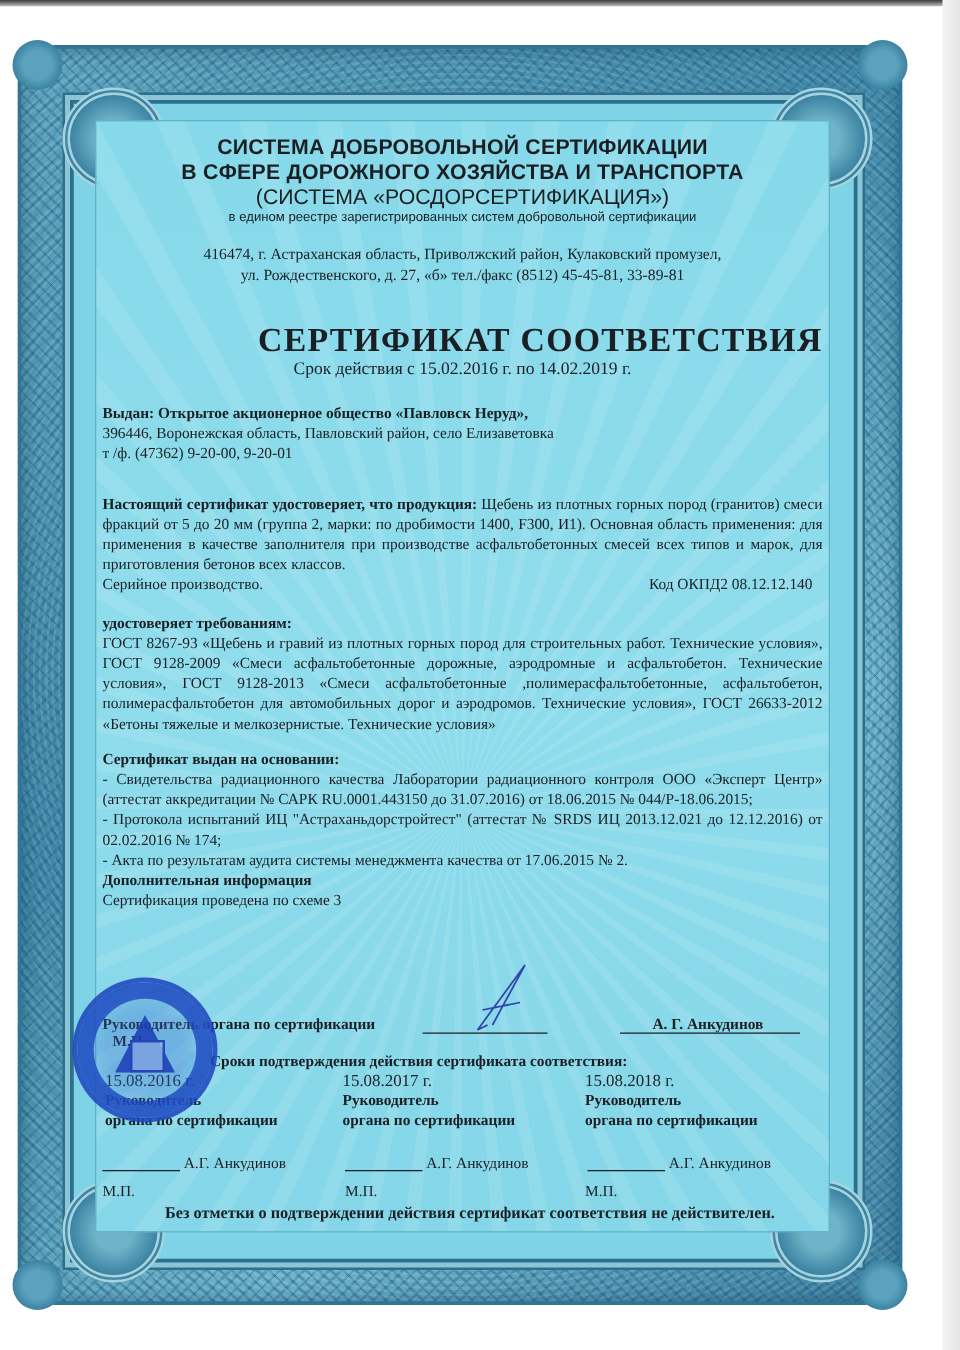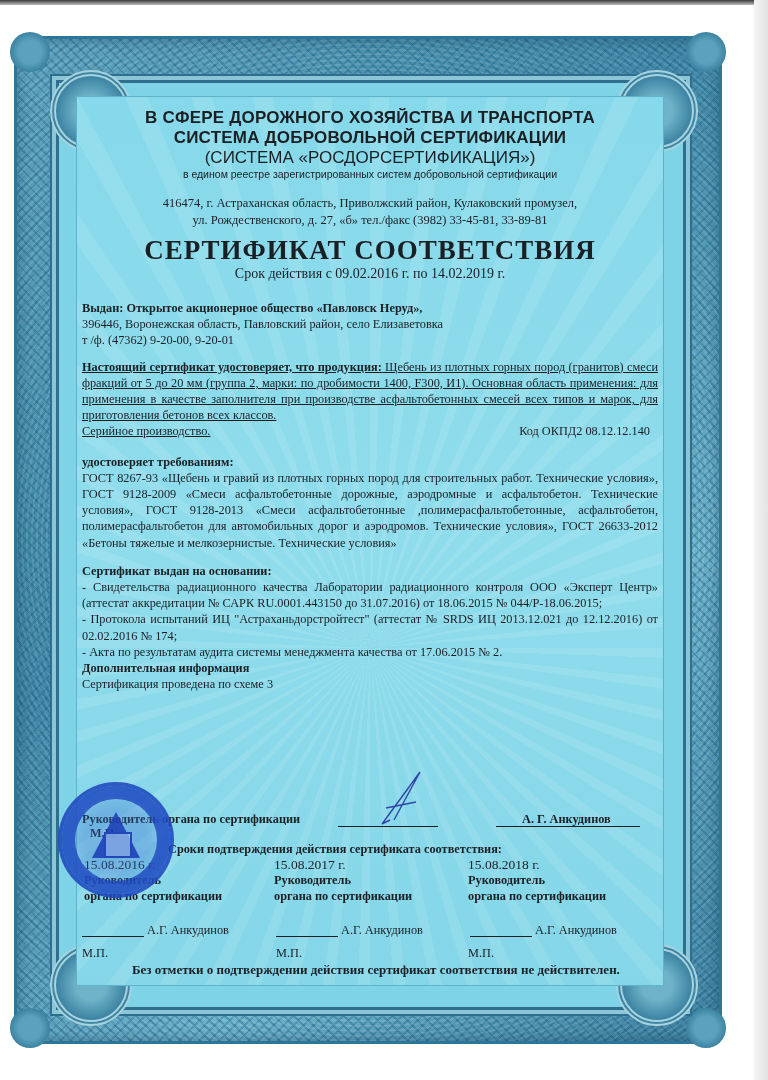--- a/index.html
+++ b/index.html
@@ -46,28 +46,28 @@
     .content { position: absolute; left: 82px; top: 108px; width: 576px; }
     .sans { font-family: "Liberation Sans", sans-serif; }
     .center { text-align: center; }
 
     .h-sys { font-size: 17px; font-weight: bold; line-height: 20px; letter-spacing: 0.2px; }
     .h-sys2 { font-size: 17px; line-height: 20px; }
     .reg-sys { font-size: 11px; line-height: 13px; letter-spacing: 0.5px; }
     .reestr { font-size: 10.5px; line-height: 13px; }
 
     .organ { font-size: 12.5px; line-height: 17px; margin-top: 14px; }
-    .title { font-size: 27px; font-weight: bold; letter-spacing: 1px; margin-top: 6px; line-height: 30px; }
+    .title { font-size: 27px; font-weight: bold; letter-spacing: 1px; margin-top: 28px; line-height: 30px; text-align: right; }
     .reg-cert { font-size: 15.5px; line-height: 18px; }
     .validity { font-size: 14px; line-height: 17px; }
 
     .block { font-size: 12.3px; line-height: 16.2px; text-align: justify; }
     .b { font-weight: bold; }
     .issued { margin-top: 18px; }
-    .product { margin-top: 10px; text-decoration: underline; }
+    .product { margin-top: 24px; }
     .okpd { float: right; margin-right: 8px; }
     .req { margin-top: 14px; }
     .basis { margin-top: 12px; }
     .addl { margin-top: 0; }
 
     .sign-line { position: absolute; border-bottom: 1.5px solid #1a1f24; height: 0; }
     .abs { position: absolute; font-size: 12.3px; line-height: 15px; white-space: nowrap; }
 
     .stamp {
       position: absolute; left: 58px; top: 782px; width: 108px; height: 108px; border-radius: 50%;
@@ -96,33 +96,33 @@
 <div class="scallop" style="left:686px;top:1008px"></div>
 <div class="frame-mid"></div>
 <div class="ornament" style="left:50px;top:70px"></div>
 <div class="ornament" style="left:616px;top:70px"></div>
 <div class="ornament" style="left:50px;top:944px"></div>
 <div class="ornament" style="left:616px;top:944px"></div>
 <div class="inner"></div>
 
 <div class="content">
   <div class="center sans">
+    <div class="h-sys">СИСТЕМА ДОБРОВОЛЬНОЙ СЕРТИФИКАЦИИ</div>
     <div class="h-sys">В СФЕРЕ ДОРОЖНОГО ХОЗЯЙСТВА И ТРАНСПОРТА</div>
-    <div class="h-sys">СИСТЕМА ДОБРОВОЛЬНОЙ СЕРТИФИКАЦИИ</div>
     <div class="h-sys2">(СИСТЕМА «РОСДОРСЕРТИФИКАЦИЯ»)</div>
     <div class="reestr">в едином реестре зарегистрированных систем  добровольной сертификации</div>
   </div>
 
   <div class="organ center">
     <div>416474, г. Астраханская область, Приволжский район, Кулаковский промузел,</div>
-    <div>ул. Рождественского, д. 27, «б» тел./факс (3982) 33-45-81, 33-89-81</div>
+    <div>ул. Рождественского, д. 27, «б» тел./факс (8512) 45-45-81, 33-89-81</div>
   </div>
 
   <div class="title center">СЕРТИФИКАТ СООТВЕТСТВИЯ</div>
-  <div class="validity center">Срок действия с 09.02.2016 г. по 14.02.2019 г.</div>
+  <div class="validity center">Срок действия с 15.02.2016 г. по 14.02.2019 г.</div>
 
   <div class="block issued">
     <div class="b">Выдан:  Открытое акционерное общество «Павловск Неруд»,</div>
     <div>396446, Воронежская область, Павловский район, село Елизаветовка</div>
     <div>т /ф. (47362) 9-20-00, 9-20-01</div>
   </div>
 
   <div class="block product">
     <span class="b">Настоящий сертификат удостоверяет, что продукция:</span><span> Щебень из плотных горных пород (гранитов) смеси фракций от 5 до 20 мм (группа 2, марки: по дробимости 1400, F300, И1). Основная область применения: для применения в качестве заполнителя при производстве асфальтобетонных смесей всех типов и марок, для приготовления бетонов всех классов.</span>
     <div>

